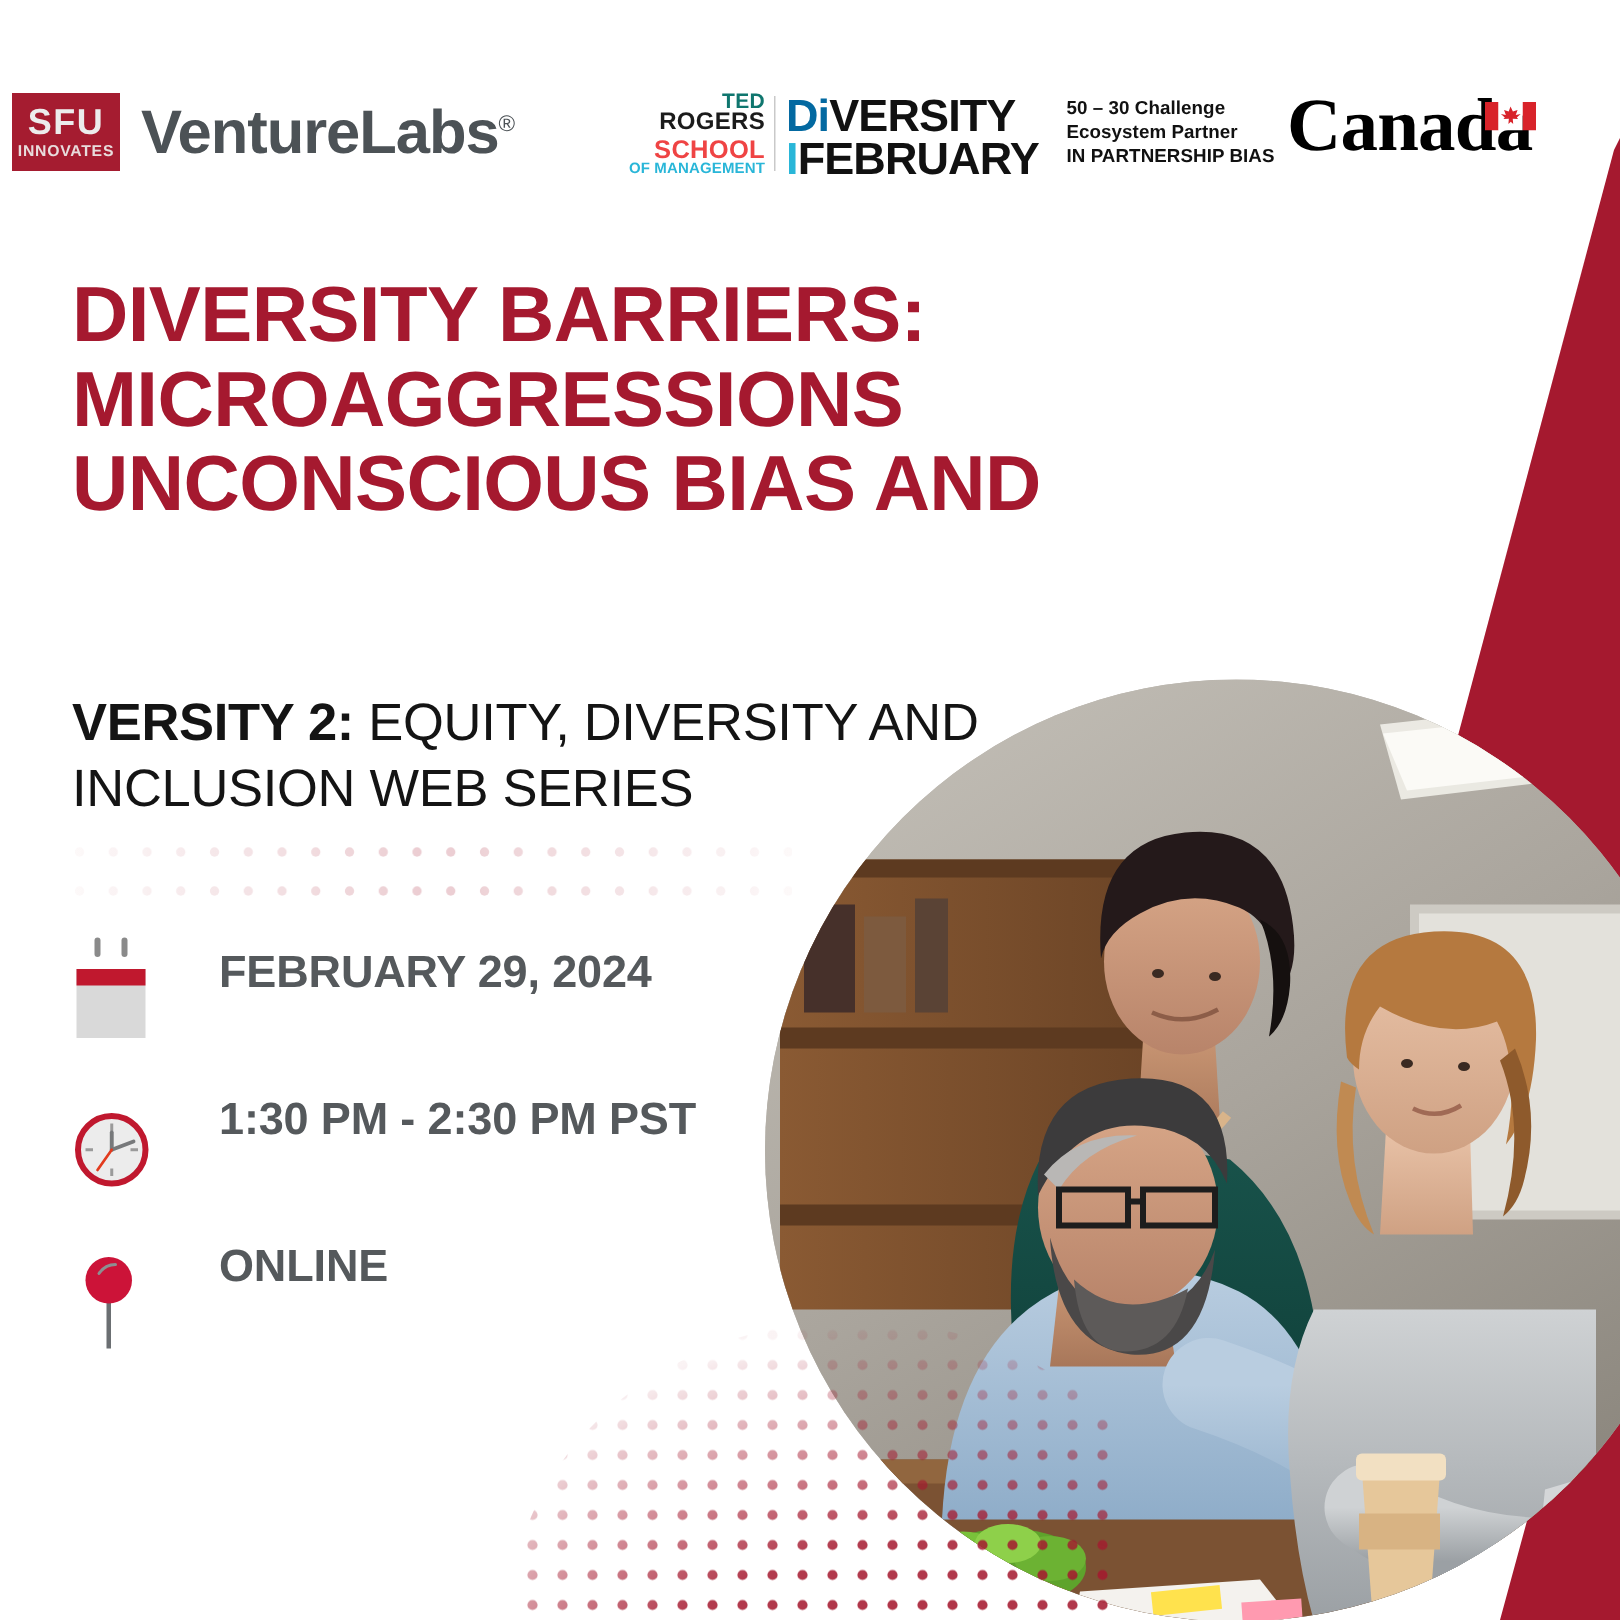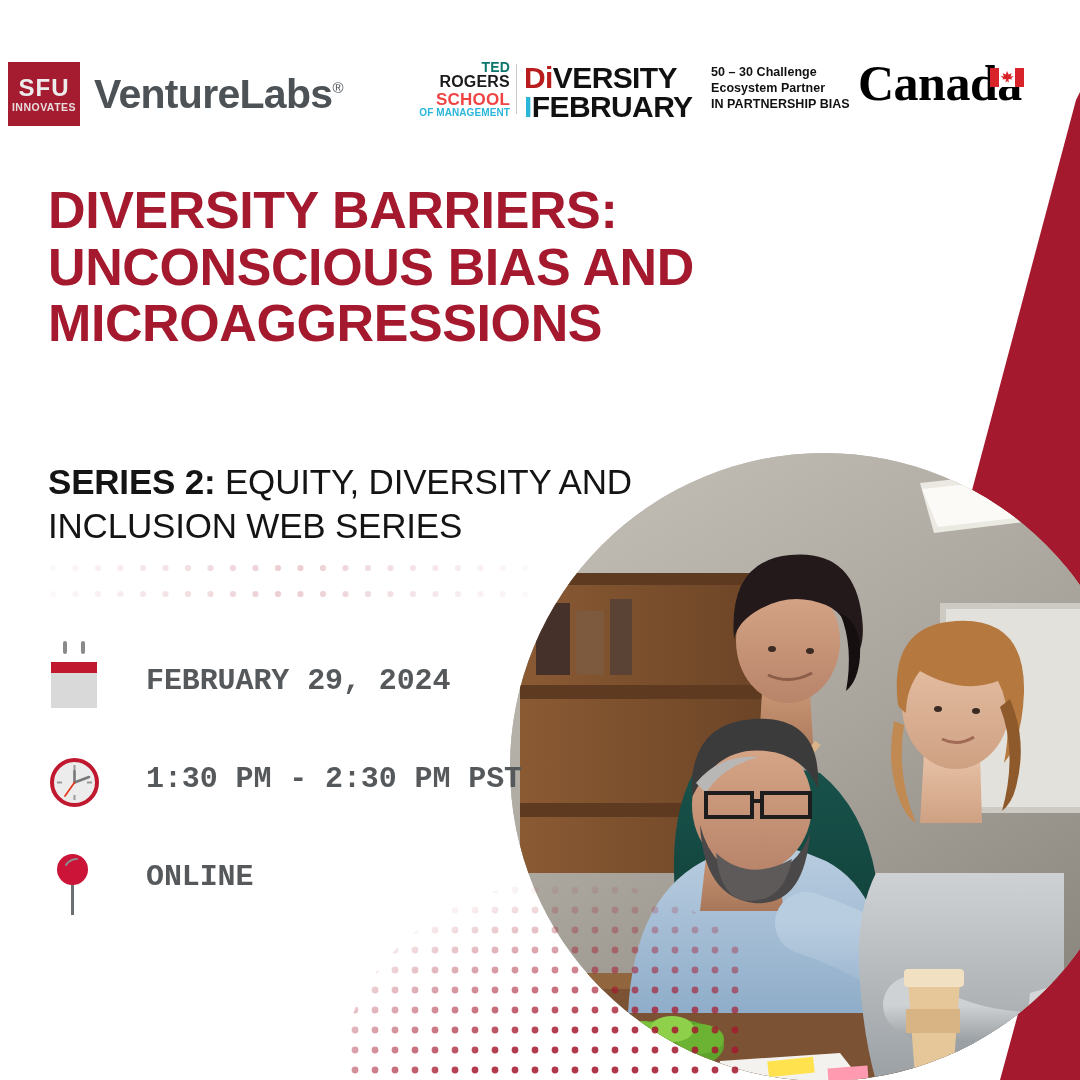--- a/index.html
+++ b/index.html
@@ -25,41 +25,41 @@
     background:#b9b4ad;
   }
   .photo-inner{position:absolute;inset:0;}
 
   
   .header{
     position:absolute;left:0;top:46px;width:1080px;height:80px;
   }
   .sfu-logo{position:absolute;left:8px;top:16px;display:flex;align-items:center;}
   .sfu-box{
-    width:72px;height:64px;background:#A51C30;
+    width:72px;height:52px;background:#A51C30;
     display:flex;flex-direction:column;align-items:center;justify-content:center;
     color:#fff;line-height:1;
   }
   .sfu-box .sfu{font-size:24px;font-weight:bold;letter-spacing:1px;color:#ececec;}
   .sfu-box .inn{font-size:10.5px;font-weight:bold;letter-spacing:0.5px;color:#e8dcdc;margin-top:2px;}
   .vl-word{
     margin-left:14px;font-size:41px;font-weight:bold;color:#4c5256;letter-spacing:-0.7px;
   }
   .vl-reg{font-size:15px;vertical-align:super;font-weight:normal;}
 
   .trsm{position:absolute;left:418px;top:14px;width:92px;text-align:right;line-height:1.02;}
   .trsm .l1{font-size:14px;font-weight:bold;color:#0f766e;letter-spacing:0.2px;}
   .trsm .l2{font-size:16px;font-weight:bold;color:#1b1b1b;letter-spacing:0.2px;}
   .trsm .l3{font-size:17px;font-weight:bold;color:#ef4444;letter-spacing:0.2px;}
   .trsm .l4{font-size:10px;font-weight:bold;color:#29B6D8;letter-spacing:0.1px;}
   .trsm-rule{position:absolute;left:516px;top:18px;width:1px;height:50px;background:#c9c9c9;}
 
   .di-logo{position:absolute;left:524px;top:18px;line-height:0.96;}
   .di-logo .row{font-size:30px;font-weight:bold;color:#111;letter-spacing:-0.6px;}
-  .di-logo .teal{color:#b91c1c;}
+  .di-logo .teal{color:#0369a1;}
 
   .challenge{position:absolute;left:711px;top:18px;line-height:1.28;}
   .challenge div{font-size:12.5px;font-weight:bold;color:#111;letter-spacing:0.05px;}
 
   .canada{position:absolute;left:858px;top:8px;}
   .canada .word{font-family:"Liberation Serif", serif;font-size:50px;font-weight:bold;color:#000;letter-spacing:-0.5px;}
   .canada-flag{position:absolute;right:-2px;top:14px;width:34px;height:19px;}
 
   
   .headline{
@@ -74,21 +74,21 @@
     position:absolute;left:48px;top:460px;width:640px;
     color:#141414;font-size:35px;line-height:1.26;letter-spacing:-0.2px;
   }
   .subtitle .bold{font-weight:bold;}
 
   
   .divider{position:absolute;left:48px;top:560px;width:480px;height:52px;}
 
   
   .info{position:absolute;left:46px;top:632px;}
-  .info-row{display:flex;align-items:center;height:98px;font-family:Liberation Mono, monospace;}
+  .info-row{display:flex;align-items:flex-start;height:98px;}
   .info-icon{width:58px;height:66px;position:relative;flex:0 0 58px;}
   .info-text{
     margin-left:42px;font-size:30px;font-weight:bold;color:#55595C;letter-spacing:-0.1px;
   }
 
   
   .cal{position:absolute;left:5px;top:14px;width:46px;height:46px;background:#d9d9d9;}
   .cal-top{position:absolute;left:0;top:0;width:46px;height:11px;background:#C0182E;}
   .cal-ring{position:absolute;top:-7px;width:3.5px;height:13px;background:#8a8a8a;border-radius:2px;}
 
@@ -288,25 +288,25 @@
         <rect x="0" y="0" width="9" height="19" fill="#D8232A"></rect>
         <rect x="25" y="0" width="9" height="19" fill="#D8232A"></rect>
         <rect x="9" y="0" width="16" height="19" fill="#fff"></rect>
         <path d="M17 3 l1.6 3.4 l3.1 -1.1 l-1.2 3.3 l3.3 -0.6 l-2.6 2.3 l0.9 1.1 l-3.6 -0.3 l0.3 3.6 l-1.6 -1.6 l-1.6 1.6 l0.3 -3.6 l-3.6 0.3 l0.9 -1.1 l-2.6 -2.3 l3.3 0.6 l-1.2 -3.3 l3.1 1.1 z" fill="#D8232A"></path>
       </svg>
     </div>
   </div>
 
   <div class="headline">
     <div>DIVERSITY BARRIERS:</div>
+    <div>MICROAGGRESSIONS</div>
     <div>UNCONSCIOUS BIAS AND</div>
-    <div>MICROAGGRESSIONS</div>
   </div>
 
-  <div class="subtitle"><span class="bold">SERIES 2:</span><span> EQUITY, DIVERSITY AND INCLUSION WEB SERIES</span></div>
+  <div class="subtitle"><span class="bold">VERSITY 2:</span><span> EQUITY, DIVERSITY AND INCLUSION WEB SERIES</span></div>
 
   <svg class="divider" viewBox="0 0 480 52">
     <defs>
       <linearGradient id="dotfade" x1="0" y1="0" x2="1" y2="0">
         <stop offset="0" stop-color="#A5192F" stop-opacity="0.12"></stop>
         <stop offset="0.5" stop-color="#A5192F" stop-opacity="1"></stop>
         <stop offset="1" stop-color="#A5192F" stop-opacity="0.12"></stop>
       </linearGradient>
       <mask id="dotmask">
         <rect x="0" y="0" width="480" height="52" fill="url(#dotfade)"></rect>

